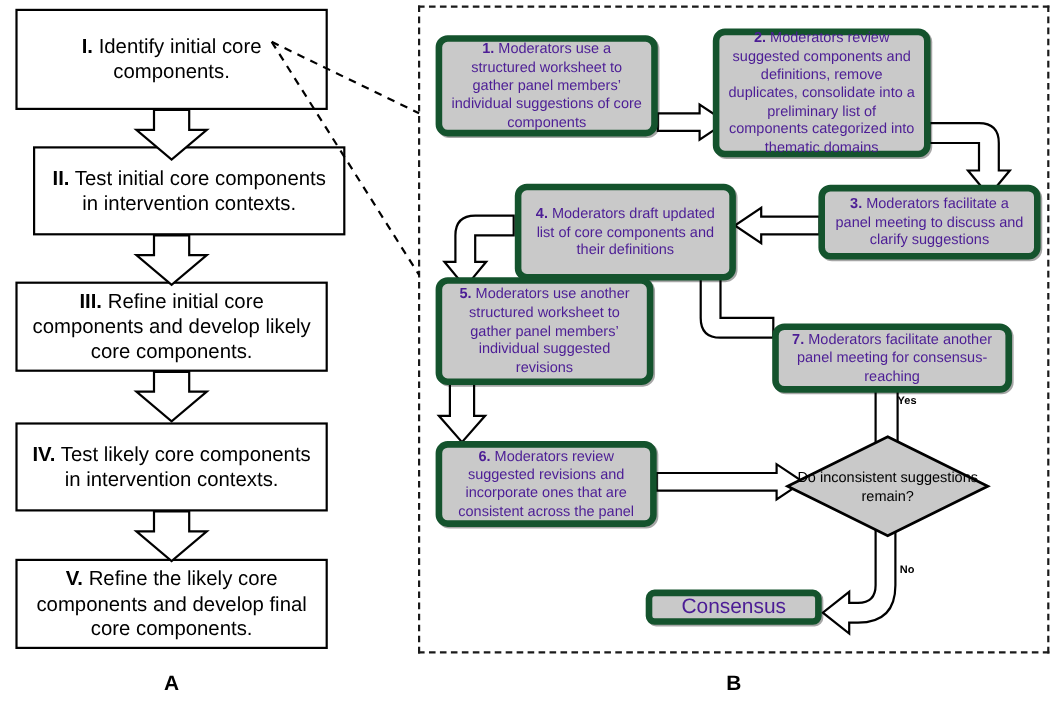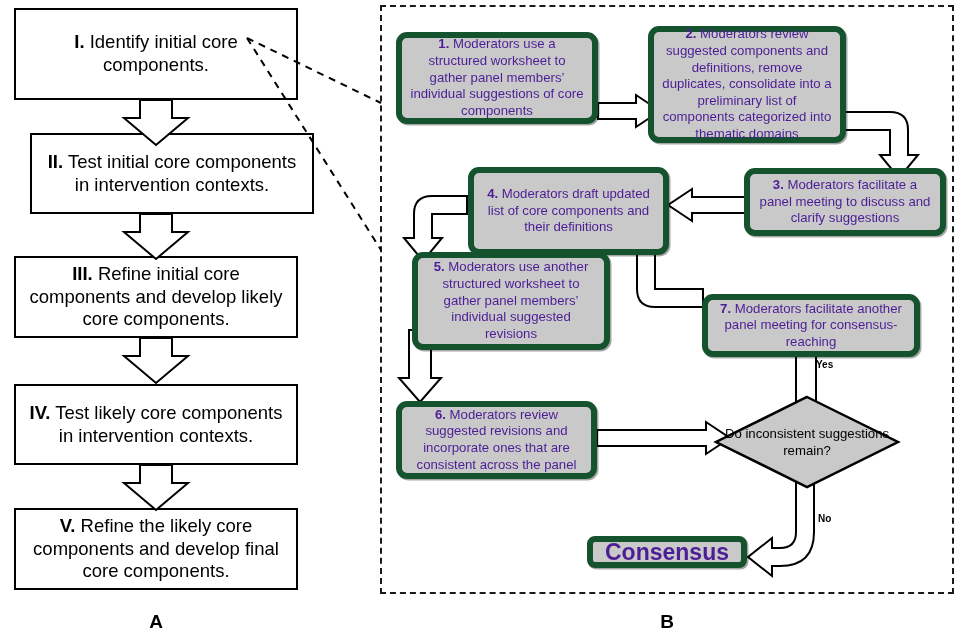--- a/index.html
+++ b/index.html
@@ -63,22 +63,22 @@
     padding: 3px 7px;
     font-size: 13.2px;
     line-height: 1.26;
     color: #4c1d95;
     box-shadow: 1.5px 1.5px 0 rgba(0,0,0,0.35);
     z-index: 3;
   }
   .proc .num { font-weight: bold; }
 
   .proc.consensus {
-    font-size: 23px;
-    font-weight: bold;
+    font-size: 19px;
+    font-weight: normal;
     border-radius: 8px;
   }
 
   .diamond-wrap {
     position: absolute;
     z-index: 3;
   }
   .diamond-wrap svg { position: absolute; left: 0; top: 0; }
   .diamond-text {
     position: absolute;
@@ -206,21 +206,21 @@
       <span class="num">3.</span><span> Moderators facilitate a panel meeting to discuss and clarify suggestions</span>
     </span>
   </div>
 
   <div class="proc" style="left:468px; top:167px; width:201px; height:88px;">
     <span>
       <span class="num">4.</span><span> Moderators draft updated list of core components and their definitions</span>
     </span>
   </div>
 
-  <div class="proc" style="left:396px; top:252px; width:198px; height:98px;margin-left:16px;">
+  <div class="proc" style="left:396px; top:252px; width:198px; height:98px;">
     <span>
       <span class="num">5.</span><span> Moderators use another structured worksheet to gather panel members’ individual suggested revisions</span>
     </span>
   </div>
 
   <div class="proc" style="left:396px; top:401px; width:201px; height:78px;">
     <span>
       <span class="num">6.</span><span> Moderators review suggested revisions and incorporate ones that are consistent across the panel</span>
     </span>
   </div>

